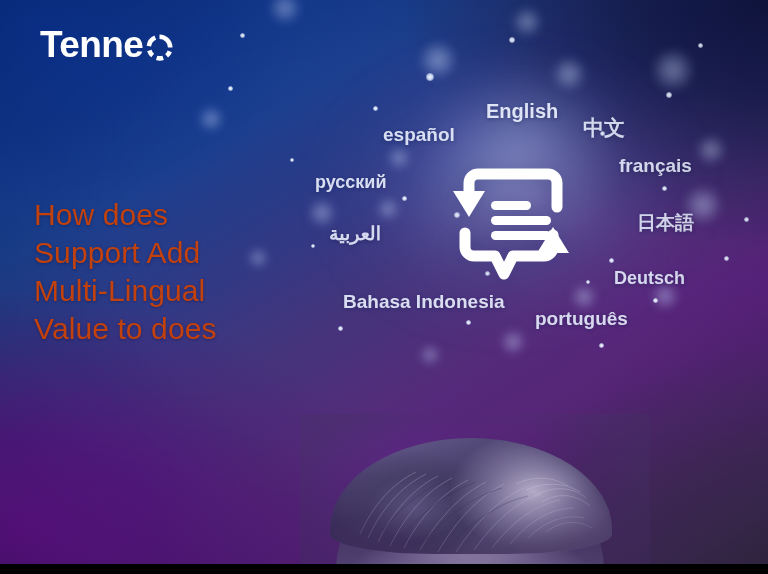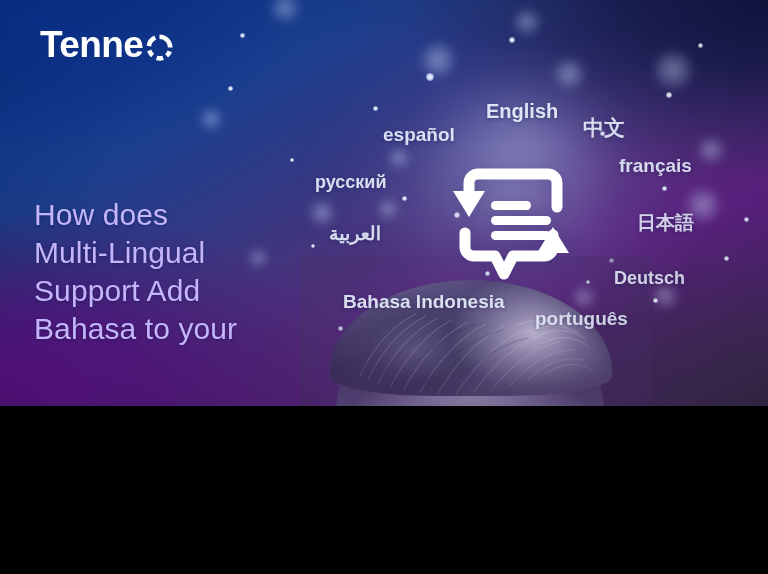--- a/index.html
+++ b/index.html
@@ -6,21 +6,21 @@
   * { margin:0; padding:0; box-sizing:border-box; }
   html, body {
     width:768px; height:574px;
     font-family:"Liberation Sans", sans-serif;
     overflow:hidden;
     background:#000;
   }
 
   .banner {
     position:relative;
-    width:768px; height:406px;
+    width:768px; height:564px;
     overflow:hidden;
     isolation:isolate;
     text-decoration:underline;
   }
 
   
   .bg-base {
     position:absolute; inset:0;
     background:
       linear-gradient(150deg,
@@ -151,21 +151,21 @@
   }
 
   
   .headline {
     position:absolute;
     left:34px; top:196px;
     width:300px;
     z-index:8;
   }
   .headline-line {
-    color:#c4b5fd;
+    color:#c2410c;
     font-size:30px;
     line-height:38px;
     font-weight:400;
     letter-spacing:0.1px;
     white-space:nowrap;
     text-shadow:0 1px 3px rgba(10,12,48,0.35);
   }
 
   
   .wordcloud { position:absolute; inset:0; z-index:5; pointer-events:none; }
@@ -316,23 +316,23 @@
         <path d="M28.2 20.6 A12.7 12.7 0 0 1 24.4 25.9"></path>
         <path d="M20.3 28.2 A12.7 12.7 0 0 1 12.6 28.3"></path>
         <path d="M7.9 25.5 A12.7 12.7 0 0 1 3.9 19.6"></path>
         <path d="M3.4 14.4 A12.7 12.7 0 0 1 11.0 4.4"></path>
       </g>
     </svg>
   </div>
 
   <div class="headline">
     <div class="headline-line">How does</div>
+    <div class="headline-line">Support Add</div>
     <div class="headline-line">Multi-Lingual</div>
-    <div class="headline-line">Support Add</div>
-    <div class="headline-line">Bahasa to your</div>
+    <div class="headline-line">Value to does</div>
   </div>
 
   <div class="wordcloud" id="wordcloud">
       <span class="lang" style="left: 486px; top: 100px; font-size: 20px; opacity: 0.95; color: rgb(230, 236, 251);">English</span>
       <span class="lang" style="left: 383px; top: 124px; font-size: 19px; opacity: 0.92; color: rgb(230, 236, 251);">español</span>
       <span class="lang" style="left: 583px; top: 114px; font-size: 21px; opacity: 0.9; color: rgb(230, 236, 251);">中文</span>
       <span class="lang" style="left: 619px; top: 155px; font-size: 19px; opacity: 0.9; color: rgb(230, 236, 251);">français</span>
       <span class="lang" style="left: 315px; top: 172px; font-size: 18px; opacity: 0.92; color: rgb(230, 236, 251);">русский</span>
       <span class="lang" style="left: 637px; top: 210px; font-size: 19px; opacity: 0.88; color: rgb(230, 236, 251);">日本語</span>
       <span class="lang" style="left: 329px; top: 222px; font-size: 19px; opacity: 0.9; color: rgb(230, 236, 251);">العربية</span>

